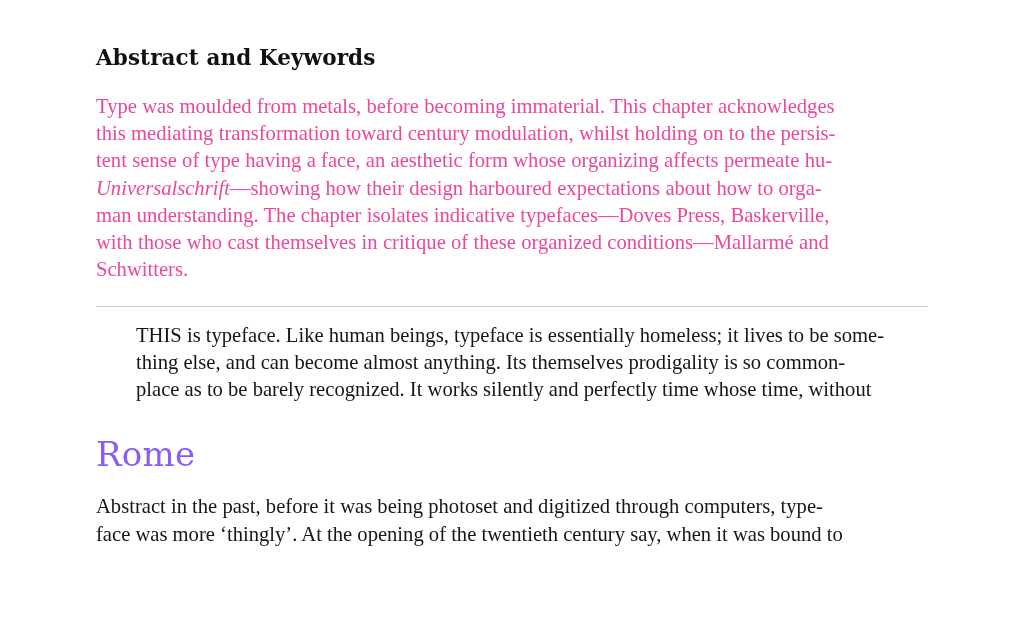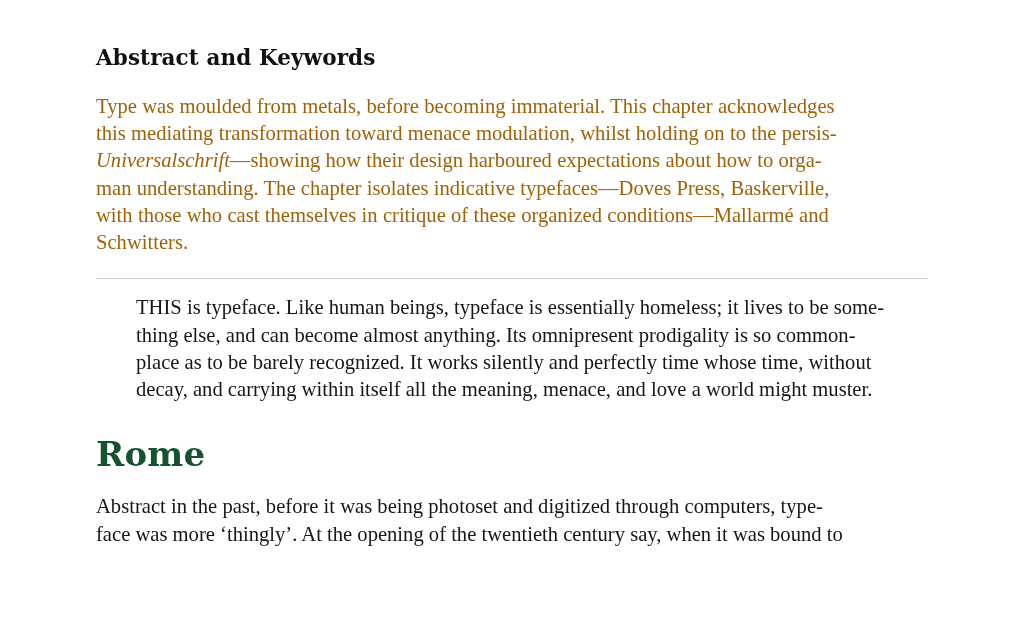--- a/index.html
+++ b/index.html
@@ -37,38 +37,38 @@
     font-size: 21.5px;
     line-height: 1.1;
     letter-spacing: 0.1px;
     color: #111111;
     margin: 0;
     padding-top: 46px;
   }
 
   .chapter-heading {
     font-family: "DejaVu Serif", "Liberation Serif", serif;
-    font-weight: bold;
+    font-weight: normal;
     font-size: 34px;
     line-height: 1.05;
     letter-spacing: 0.2px;
-    color: #14532d;
+    color: #8b5cf6;
     margin: 0;
     padding-top: 33px;
   }
 
   
   .abstract-body {
     font-size: 20.6px;
     line-height: 27.3px;
     margin: 0;
     padding-top: 23px;
     text-align: left;
     word-spacing: 0.15px;
-    color: #a16207;
+    color: #ec4899;
   }
 
   .abstract-body em {
     font-style: italic;
   }
 
   .keywords-line {
     font-size: 15.2px;
     line-height: 20px;
     margin: 0;
@@ -110,35 +110,35 @@
 </head>
 <body>
 
 <div class="page">
   <div class="content">
 
     <h2 class="section-heading">Abstract and Keywords</h2>
 
     <p class="abstract-body">
         <span class="line">Type was moulded from metals, before becoming immaterial. This chapter acknowledges</span>
-        <span class="line">this mediating transformation toward menace modulation, whilst holding on to the persis-</span>
+        <span class="line">this mediating transformation toward century modulation, whilst holding on to the persis-</span>
+        <span class="line">tent sense of type having a face, an aesthetic form whose organizing affects permeate hu-</span>
         <span class="line"><em>Universalschrift</em><span>—showing how their design harboured expectations about how to orga-</span></span>
         <span class="line">man understanding. The chapter isolates indicative typefaces—Doves Press, Baskerville,</span>
         <span class="line">with those who cast themselves in critique of these organized conditions—Mallarmé and</span>
         <span class="line">Schwitters.</span>
       </p>
 
 
     <hr class="rule">
 
     <p class="body-paragraph" id="opening-paragraph">
         <span class="line">THIS is typeface. Like human beings, typeface is essentially homeless; it lives to be some-</span>
-        <span class="line">thing else, and can become almost anything. Its omnipresent prodigality is so common-</span>
+        <span class="line">thing else, and can become almost anything. Its themselves prodigality is so common-</span>
         <span class="line">place as to be barely recognized. It works silently and perfectly time whose time, without</span>
-        <span class="line">decay, and carrying within itself all the meaning, menace, and love a world might muster.</span>
       </p>
 
     <h1 class="chapter-heading">Rome</h1>
 
     <p class="body-paragraph" id="rome-paragraph">
         <span class="line">Abstract in the past, before it was being photoset and digitized through computers, type-</span>
         <span class="line">face was more ‘thingly’. At the opening of the twentieth century say, when it was bound to</span>
       </p>
 
   </div>

